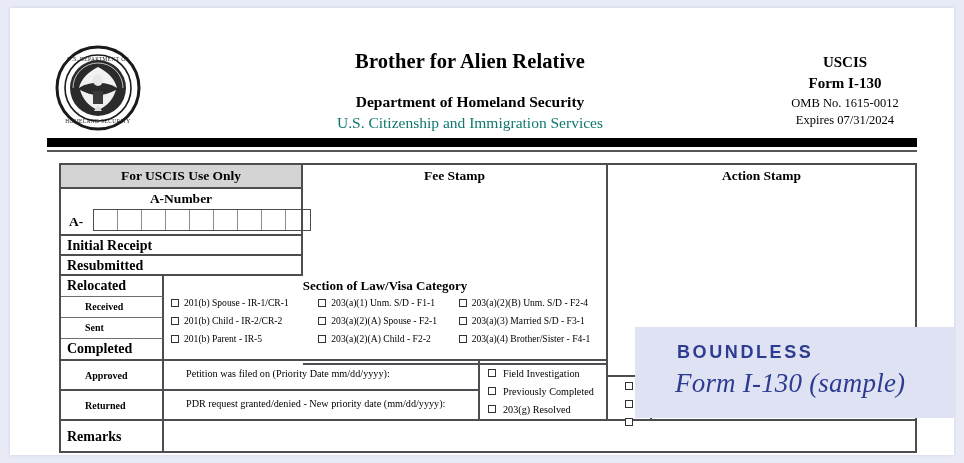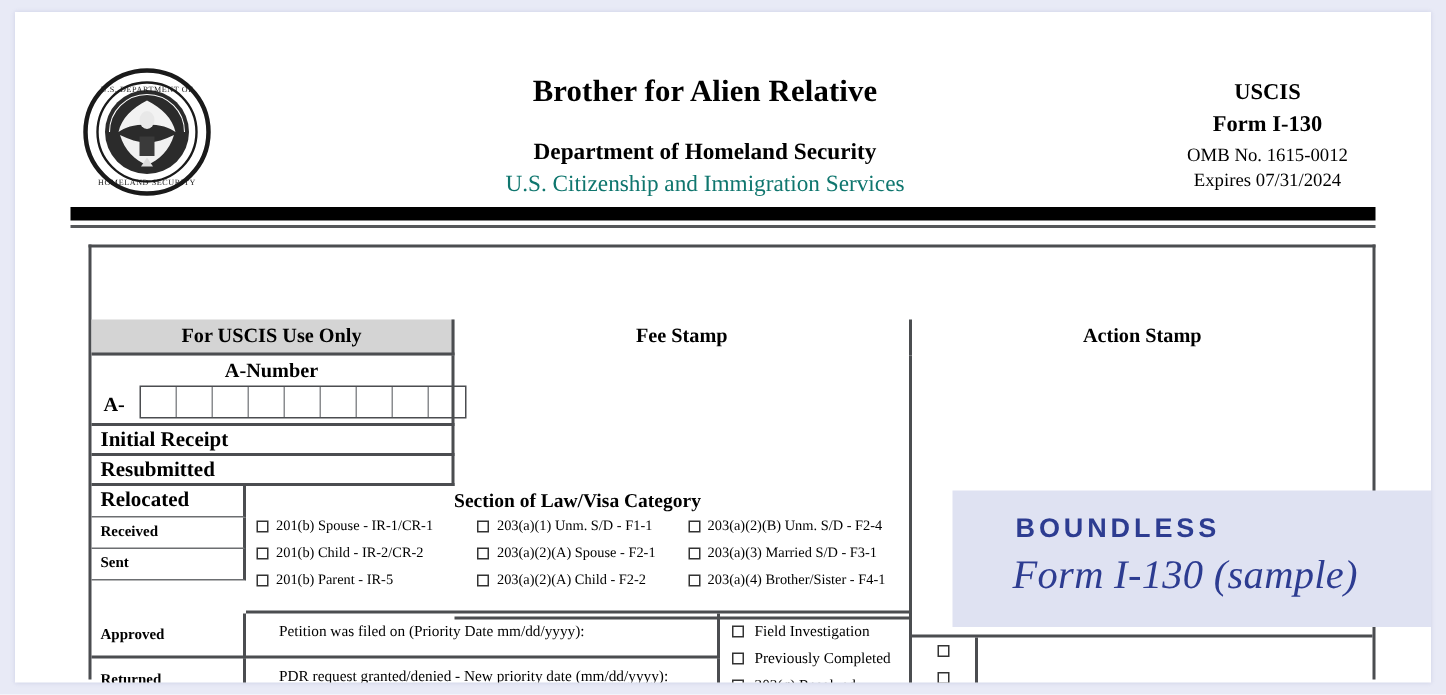--- a/index.html
+++ b/index.html
@@ -127,21 +127,20 @@
     height: 290px;
     border-top: 2px solid #4b4d50;
     border-left: 2px solid #4b4d50;
     border-right: 2px solid #4b4d50;
     box-sizing: border-box;
   }
   .cell {
     position: absolute;
     box-sizing: border-box;
     color: #000;
-    margin-top: 48px;
   }
   .bdr-r { border-right: 2px solid #4b4d50; }
   .bdr-b { border-bottom: 2px solid #4b4d50; }
   .bdr-b1 { border-bottom: 1px solid #6c6e71; }
 
   .hdr-shade { background: #d4d4d4; }
 
   .ttl-c {
     text-align: center;
     font-weight: bold;
@@ -150,21 +149,21 @@
   }
   .lbl-big {
     font-weight: bold;
     font-size: 14px;
     padding-left: 6px;
     line-height: 19px;
   }
   .lbl-sm {
     font-weight: bold;
     font-size: 10px;
-    padding-left: 6px;
+    padding-left: 24px;
     line-height: 19px;
   }
 
   
   #anum-title {
     text-align: center;
     font-weight: bold;
     font-size: 13.5px;
     line-height: 16px;
     padding-top: 2px;
@@ -362,20 +361,21 @@
     <div class="cell bdr-r bdr-b lbl-big" style="left:0;top:71px;width:242px;height:20px;">Initial Receipt</div>
 
     <div class="cell bdr-r bdr-b lbl-big" style="left:0;top:91px;width:242px;height:20px;">Resubmitted</div>
 
     <div class="cell bdr-r bdr-b1 lbl-big" style="left:0;top:111px;width:103px;height:21px;">Relocated</div>
 
     <div class="cell bdr-r bdr-b1 lbl-sm" style="left:0;top:132px;width:103px;height:21px;">Received</div>
 
     <div class="cell bdr-r bdr-b1 lbl-sm" style="left:0;top:153px;width:103px;height:21px;">Sent</div>
 
+    <div class="cell bdr-r bdr-b lbl-big" style="left:0;top:174px;width:103px;height:22px;">Completed</div>
 
     <div class="cell bdr-r bdr-b" style="left:103px;top:111px;width:444px;height:85px;">
       <div id="sol-title">Section of Law/Visa Category</div>
       <div class="sol-grid">
         <div class="sol-row">
           <span class="sol-item sol-col1">
             <span class="cbx"></span>
             <span>201(b) Spouse - IR-1/CR-1</span>
           </span>
           <span class="sol-item sol-col2">

